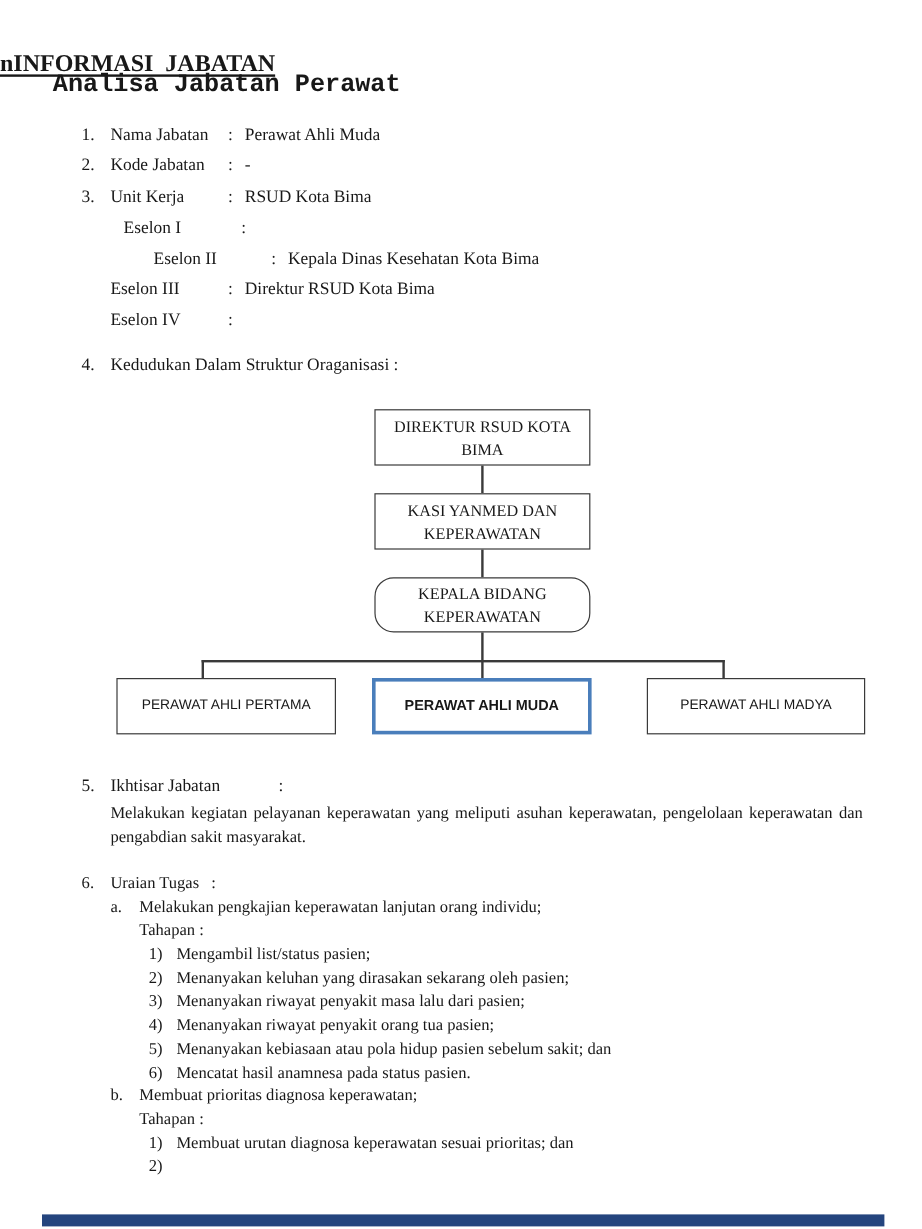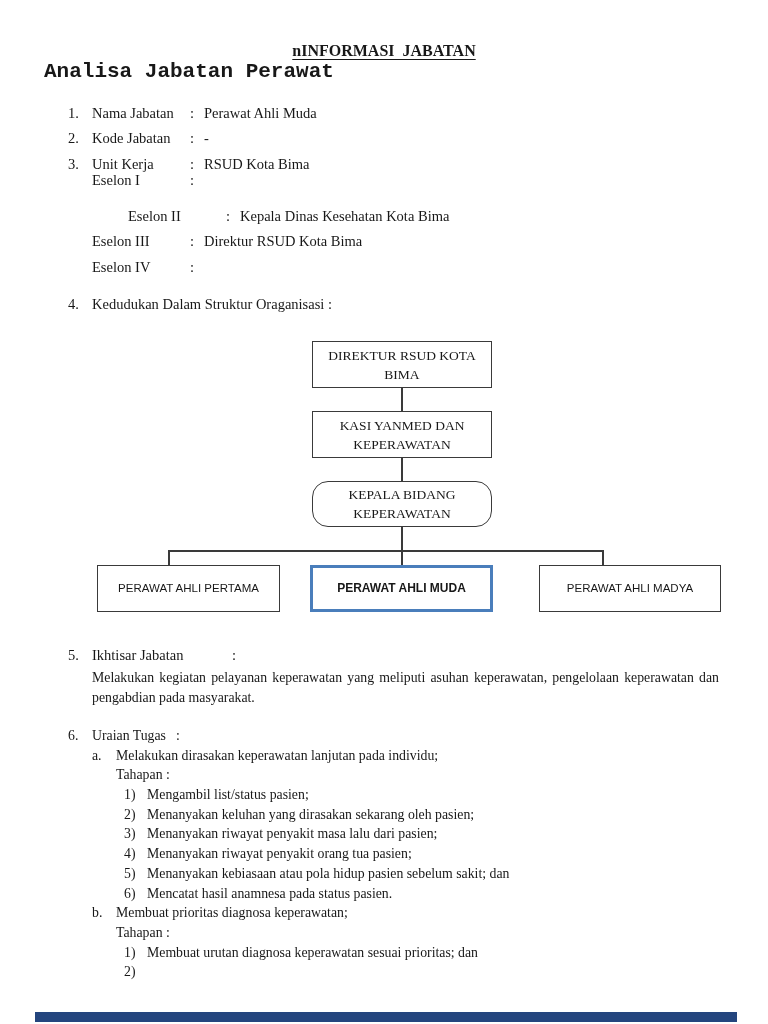--- a/index.html
+++ b/index.html
@@ -1,20 +1,20 @@
 <!DOCTYPE html>
 <html><head>
 <meta charset="utf-8">
 <style>
   html,body{margin:0;padding:0;background:#ffffff;}
   .page{position:relative;width:768px;height:1024px;background:#ffffff;overflow:hidden;
         font-family:"Liberation Serif","DejaVu Serif",serif;color:#181818;}
 
-  .doc-title{position:absolute;top:42px;left:0;width:768px;text-align:center;
-             font-size:16px;font-weight:bold;}
+  .doc-title{position:absolute;top:42px;left:0;width:768px;
+             font-size:20px;font-weight:bold;}
   .doc-title span{white-space:pre;text-decoration:underline;text-underline-offset:3px;}
 
   .doc-subtitle{position:absolute;left:44px;top:60px;font-size:21px;font-weight:bold;font-family:Liberation Mono, monospace;}
 
   .row{position:absolute;left:0;width:730px;display:flex;font-size:14.5px;line-height:17px;}
   .num{width:24px;margin-left:68px;flex:none;}
   .lbl{width:98px;flex:none;}
   .lbl-wide{width:140px;flex:none;}
   .sep{width:14px;flex:none;}
   .val{flex:1;}
@@ -76,21 +76,21 @@
     <span class="sep">:</span>
     <span class="val">-</span>
   </div>
   <div class="row" style="top:156px;">
     <span class="num">3.</span>
     <span class="lbl">Unit Kerja</span>
     <span class="sep">:</span>
     <span class="val">RSUD Kota Bima</span>
   </div>
 
-  <div class="row eselon" style="top:172px;">
+  <div class="row eselon" style="top:182px;padding-left:11px;">
     <span class="lbl">Eselon I</span>
     <span class="sep">:</span>
     <span class="val"></span>
   </div>
   <div class="row eselon" style="top:208px;margin-left:36px;">
     <span class="lbl">Eselon II</span>
     <span class="sep">:</span>
     <span class="val">Kepala Dinas Kesehatan Kota Bima</span>
   </div>
   <div class="row eselon" style="top:233px;">
@@ -123,33 +123,33 @@
     <div class="obox leaf leafL">PERAWAT AHLI PERTAMA</div>
     <div class="obox leaf leafC">PERAWAT AHLI MUDA</div>
     <div class="obox leaf leafR">PERAWAT AHLI MADYA</div>
   </div>
 
   <div class="row sect5-head">
     <span class="num">5.</span>
     <span class="lbl-wide">Ikhtisar Jabatan</span>
     <span class="sep">:</span>
   </div>
-  <div class="sect5-body">Melakukan kegiatan pelayanan keperawatan yang meliputi asuhan keperawatan, pengelolaan keperawatan dan pengabdian pada masyarakat.</div>
+  <div class="sect5-body">Melakukan kegiatan pelayanan keperawatan yang meliputi asuhan keperawatan, pengelolaan keperawatan dan pengabdian sakit masyarakat.</div>
 
   <div class="sect6">
     <div class="l6">
       <span class="n6">6.</span>
       <span>Uraian Tugas</span>
       <span class="gap2"></span>
       <span>:</span>
     </div>
 
     <div class="l6">
       <span class="letter">a.</span>
-      <span>Melakukan dirasakan keperawatan lanjutan pada individu;</span>
+      <span>Melakukan pengkajian keperawatan lanjutan orang individu;</span>
     </div>
     <div class="l6">
       <span class="tah">Tahapan :</span>
     </div>
     <div class="l6">
       <span class="stepnum">1)</span>
       <span>Mengambil list/status pasien;</span>
     </div>
     <div class="l6">
       <span class="stepnum">2)</span>

